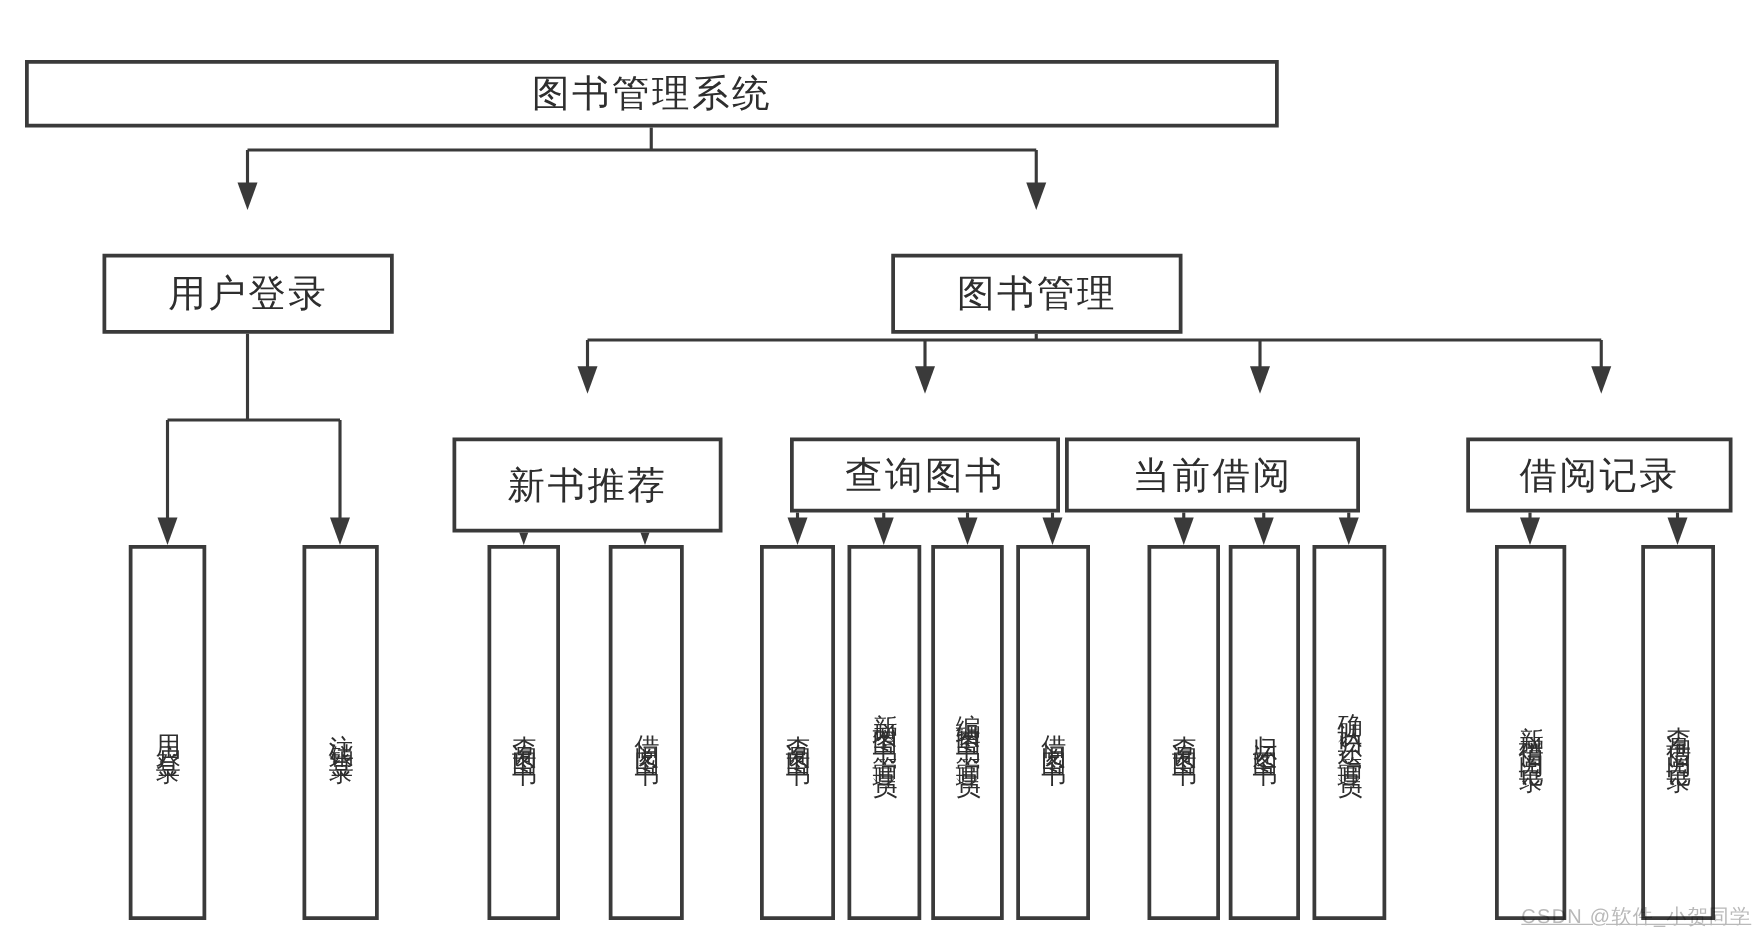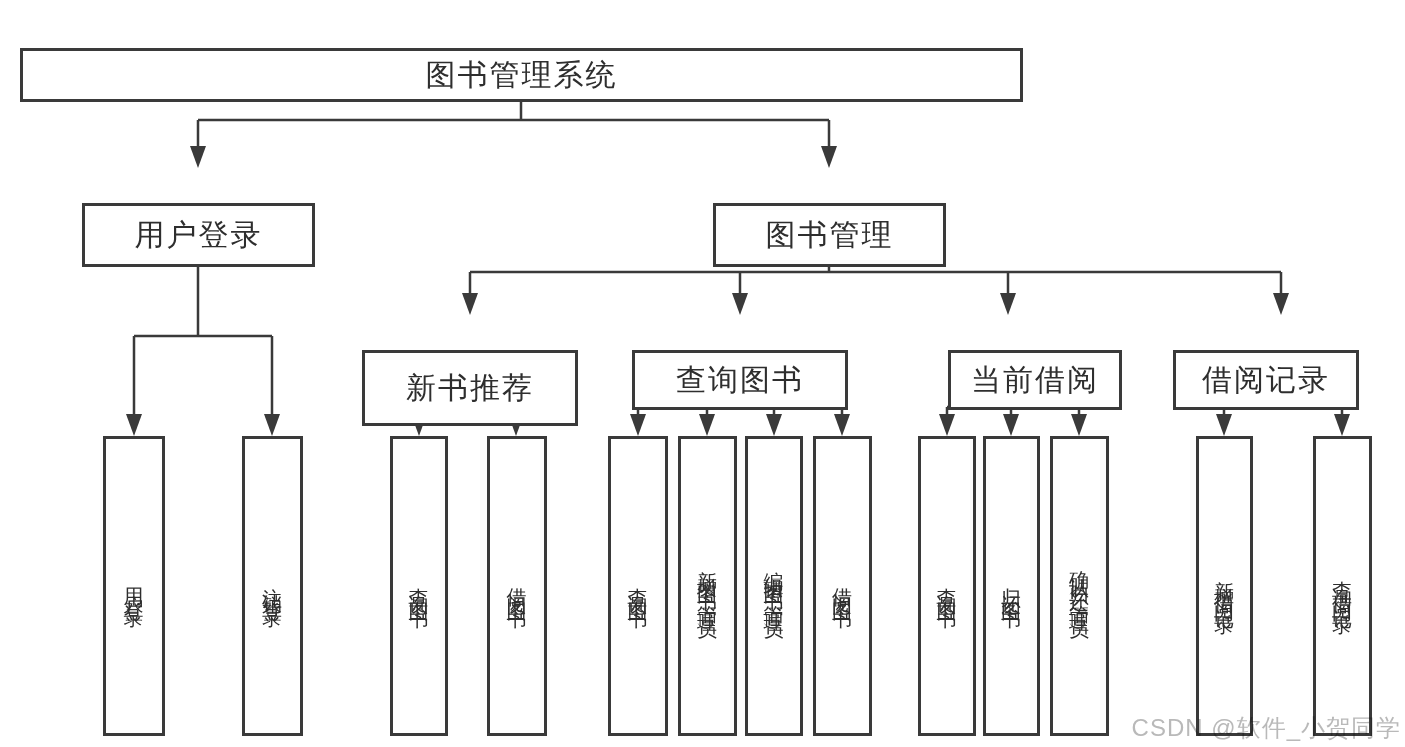--- a/index.html
+++ b/index.html
@@ -38,26 +38,27 @@
     writing-mode: vertical-rl;
     text-orientation: mixed;
     font-size: 20px;
     letter-spacing: 7px;
     line-height: 1;
   }
   .watermark {
     position: absolute;
     right: 4px;
     bottom: 3px;
-    font-size: 24px;
+    font-size: 16px;
     letter-spacing: 1px;
     color: var(--watermark, #b9b9b9);
     mix-blend-mode: multiply;
     z-index: 3;
     white-space: nowrap;
+    text-decoration: underline;
   }
 </style>
 </head>
 <body>
 
 <div class="canvas">
 
   <svg class="connectors" viewBox="0 0 1405 747">
     <path fill="none" stroke="#3a3a3a" stroke-width="2.5" d="M521 67 V120 M198 120 H829 M198 120 V150 M829 120 V150
              M198 232 V336 M134 336 H272 M134 336 V416 M272 336 V416
@@ -89,22 +90,22 @@
     </g>
   </svg>
 
   <div class="node hbox" style="left:20px; top:13px; width:1003px; height:54px;">图书管理系统</div>
 
   <div class="node hbox" style="left:82px; top:168px; width:233px; height:64px;">用户登录</div>
   <div class="node hbox" style="left:713px; top:168px; width:233px; height:64px;text-align:center;">图书管理</div>
 
   <div class="node hbox" style="left:362px; top:315px; width:216px; height:76px;">新书推荐</div>
   <div class="node hbox" style="left:632px; top:315px; width:216px; height:60px;">查询图书</div>
-  <div class="node hbox" style="left:948px; top:315px; width:174px; height:60px;">当前借阅</div>
-  <div class="node hbox" style="left:1173px; top:315px; width:186px; height:60px;">借阅记录</div>
+  <div class="node hbox" style="left:852px; top:315px; width:236px; height:60px;">当前借阅</div>
+  <div class="node hbox" style="left:1173px; top:315px; width:213px; height:60px;">借阅记录</div>
 
   <div class="node vbox" style="left:103px; top:436px; width:62px; height:300px;">用户登录</div>
   <div class="node vbox" style="left:242px; top:436px; width:61px; height:300px;">注销登录</div>
 
   <div class="node vbox" style="left:390px; top:436px; width:58px; height:300px;">查询图书</div>
   <div class="node vbox" style="left:487px; top:436px; width:60px; height:300px;">借阅图书</div>
 
   <div class="node vbox" style="left:608px; top:436px; width:60px; height:300px;">查询图书</div>
   <div class="node vbox" style="left:678px; top:436px; width:59px; height:300px;">新增图书（管理员）</div>
   <div class="node vbox" style="left:745px; top:436px; width:58px; height:300px;">编辑图书（管理员）</div>

